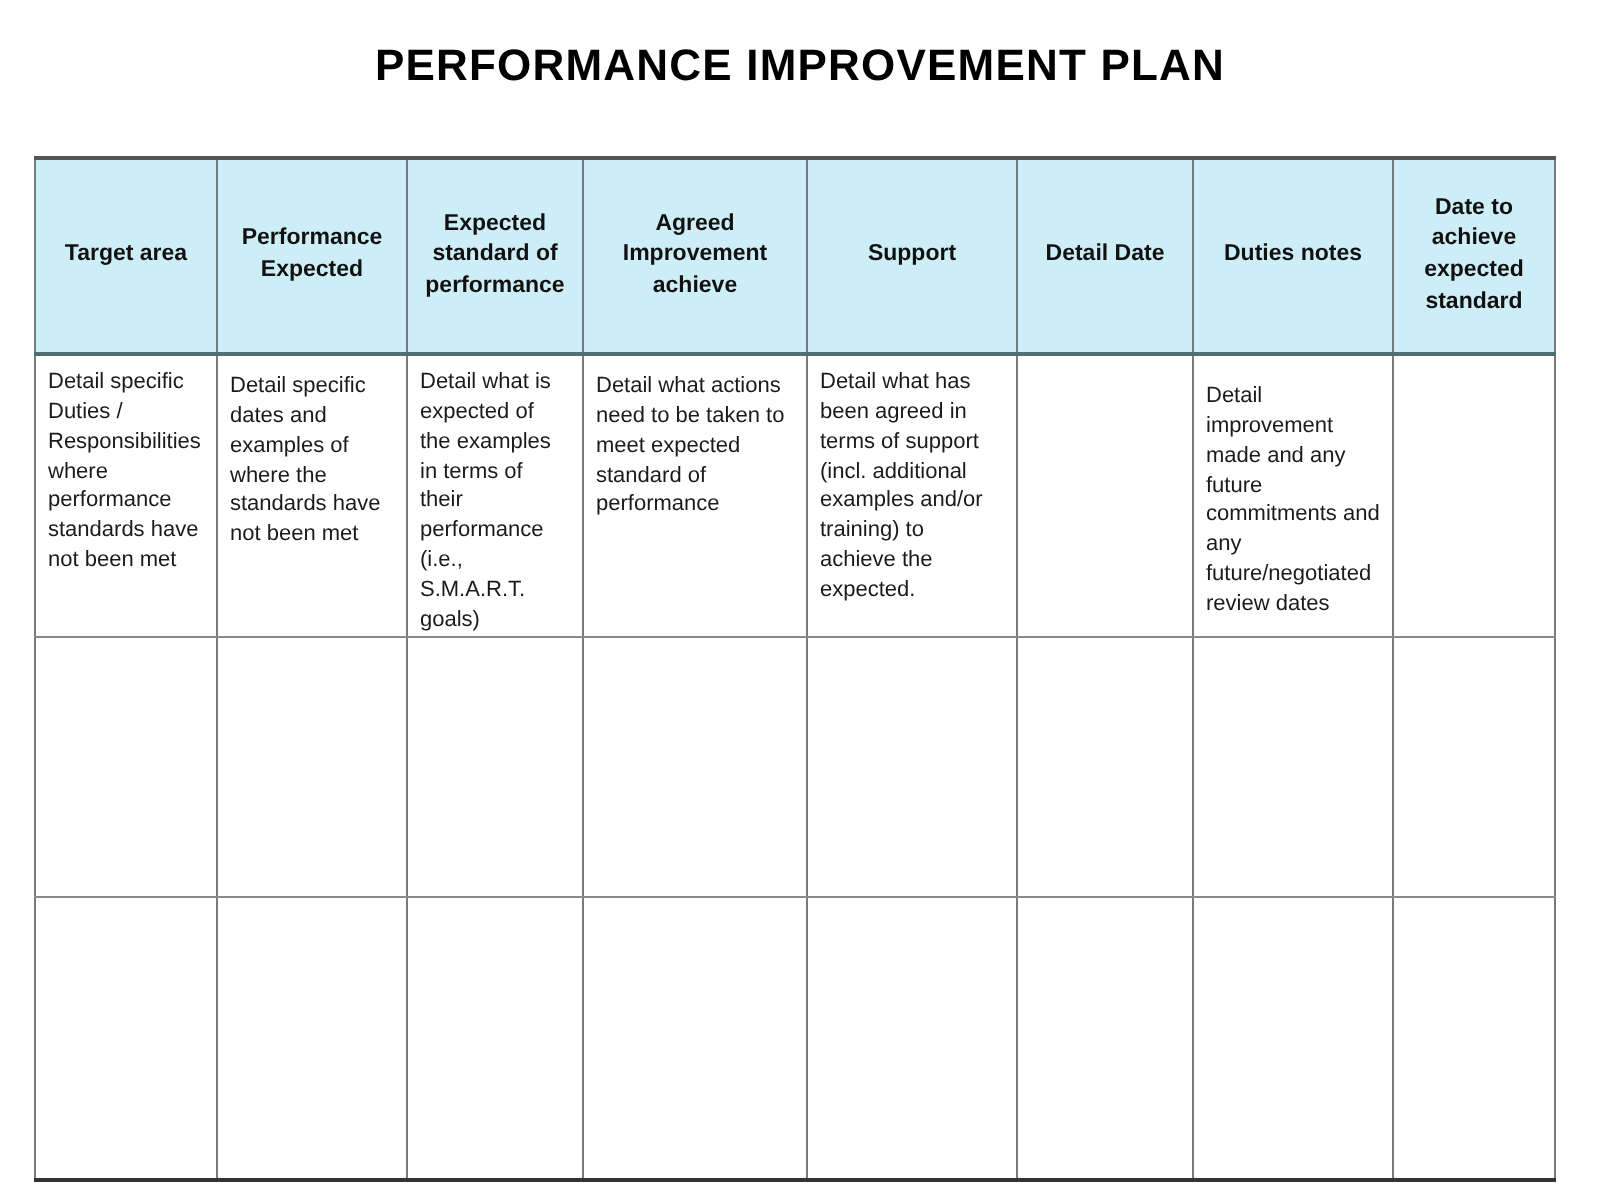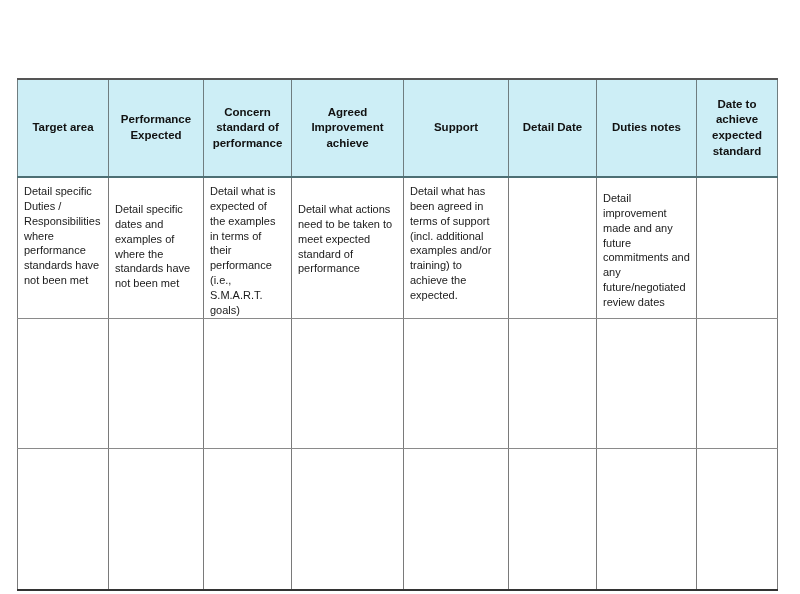--- a/index.html
+++ b/index.html
@@ -91,38 +91,39 @@
   .cell-inner {
     display: block;
     font-size: 11px;
     line-height: 1.35;
     color: #1a1a1a;
     padding: 6px 6px 0 6px;
     word-wrap: break-word;
     min-height: 1px;
   }
   .cell-inner.offset-top { padding-top: 13px; }
-  .cell-inner.offset-top-sm { padding-top: 24px; }
+  .cell-inner.offset-top-sm { padding-top: 8px; }
   .cell-inner:empty { padding: 0; }
 
   
   col.c0 { width: 91px; }
   col.c1 { width: 95px; }
   col.c2 { width: 88px; }
   col.c3 { width: 112px; }
   col.c4 { width: 105px; }
   col.c5 { width: 88px; }
   col.c6 { width: 100px; }
   col.c7 { width: 81px; }
 </style>
 </head>
 <body>
 
 <div id="page">
 
+  <div id="doc-title">PERFORMANCE IMPROVEMENT PLAN</div>
 
   <table id="pip-table">
     <colgroup>
       <col class="c0">
         <col class="c1">
         <col class="c2">
         <col class="c3">
       <col class="c4">
         <col class="c5">
         <col class="c6">
@@ -131,21 +132,21 @@
 
     <thead>
       <tr>
         <th>
           <span class="th-inner">Target area</span>
         </th>
         <th>
           <span class="th-inner">Performance Expected</span>
         </th>
         <th>
-          <span class="th-inner">Concern standard of performance</span>
+          <span class="th-inner">Expected standard of performance</span>
         </th>
         <th>
           <span class="th-inner">Agreed Improvement achieve</span>
         </th>
         <th>
           <span class="th-inner">Support</span>
         </th>
         <th>
           <span class="th-inner">Detail Date</span>
         </th>

